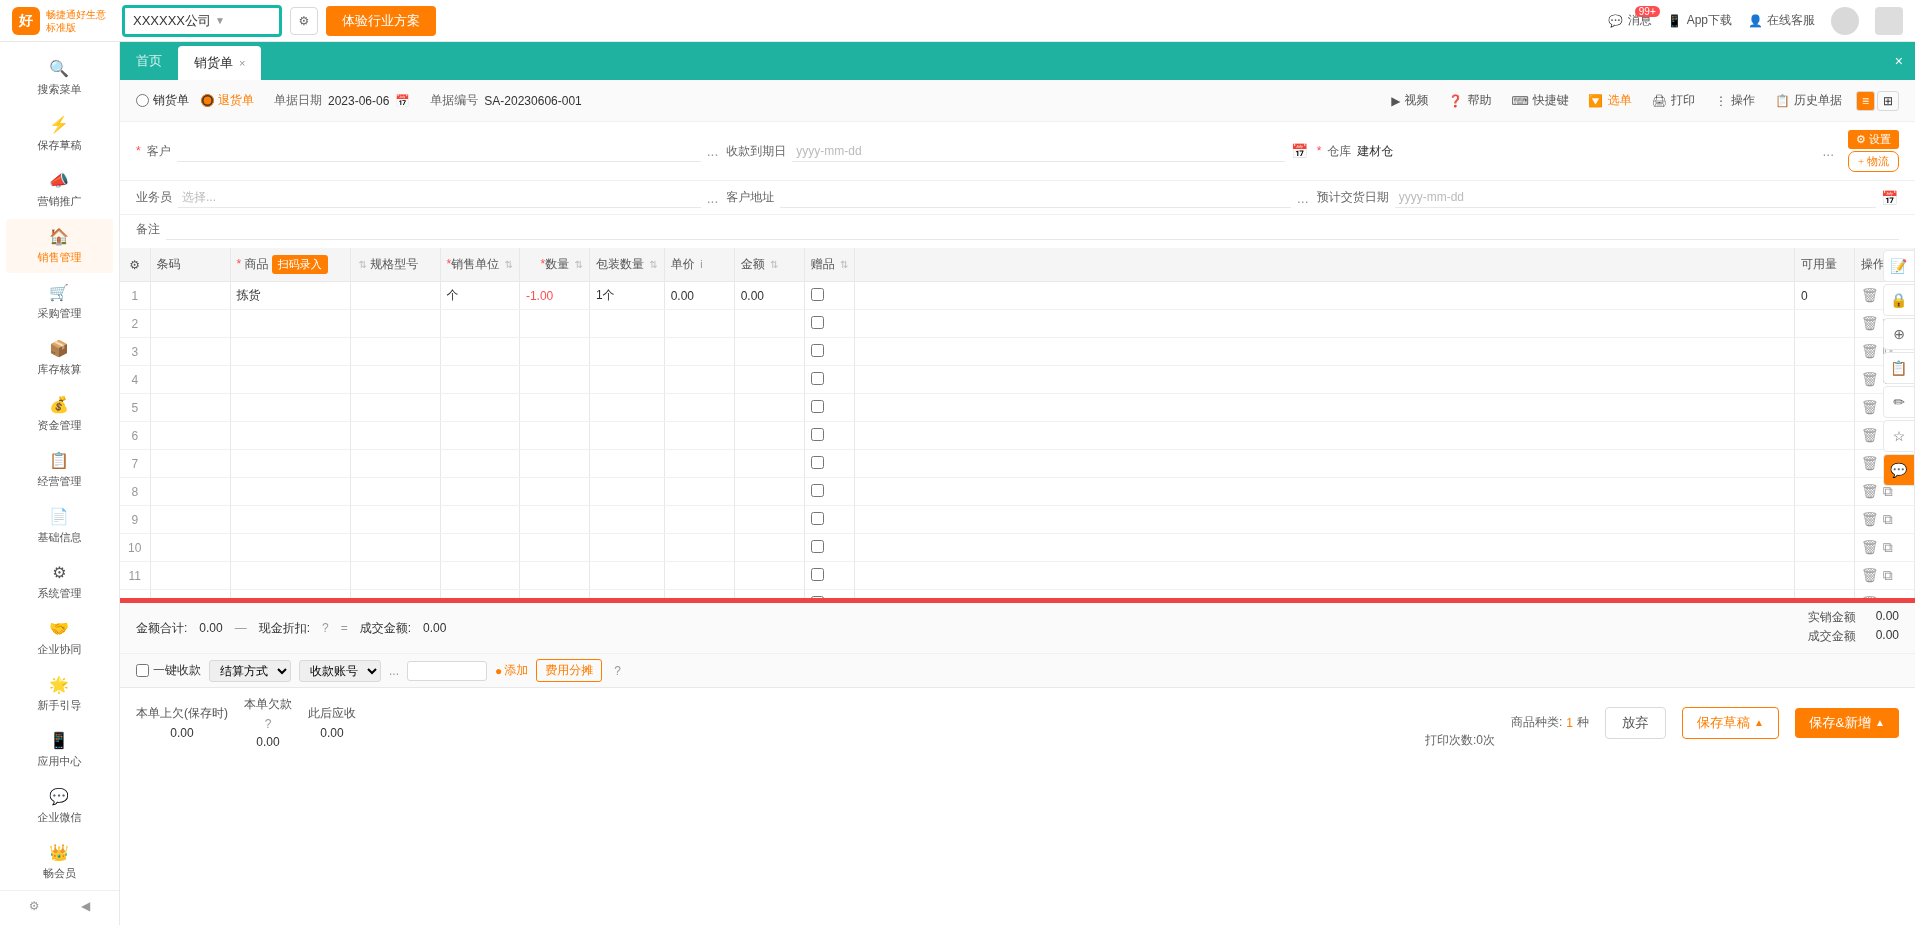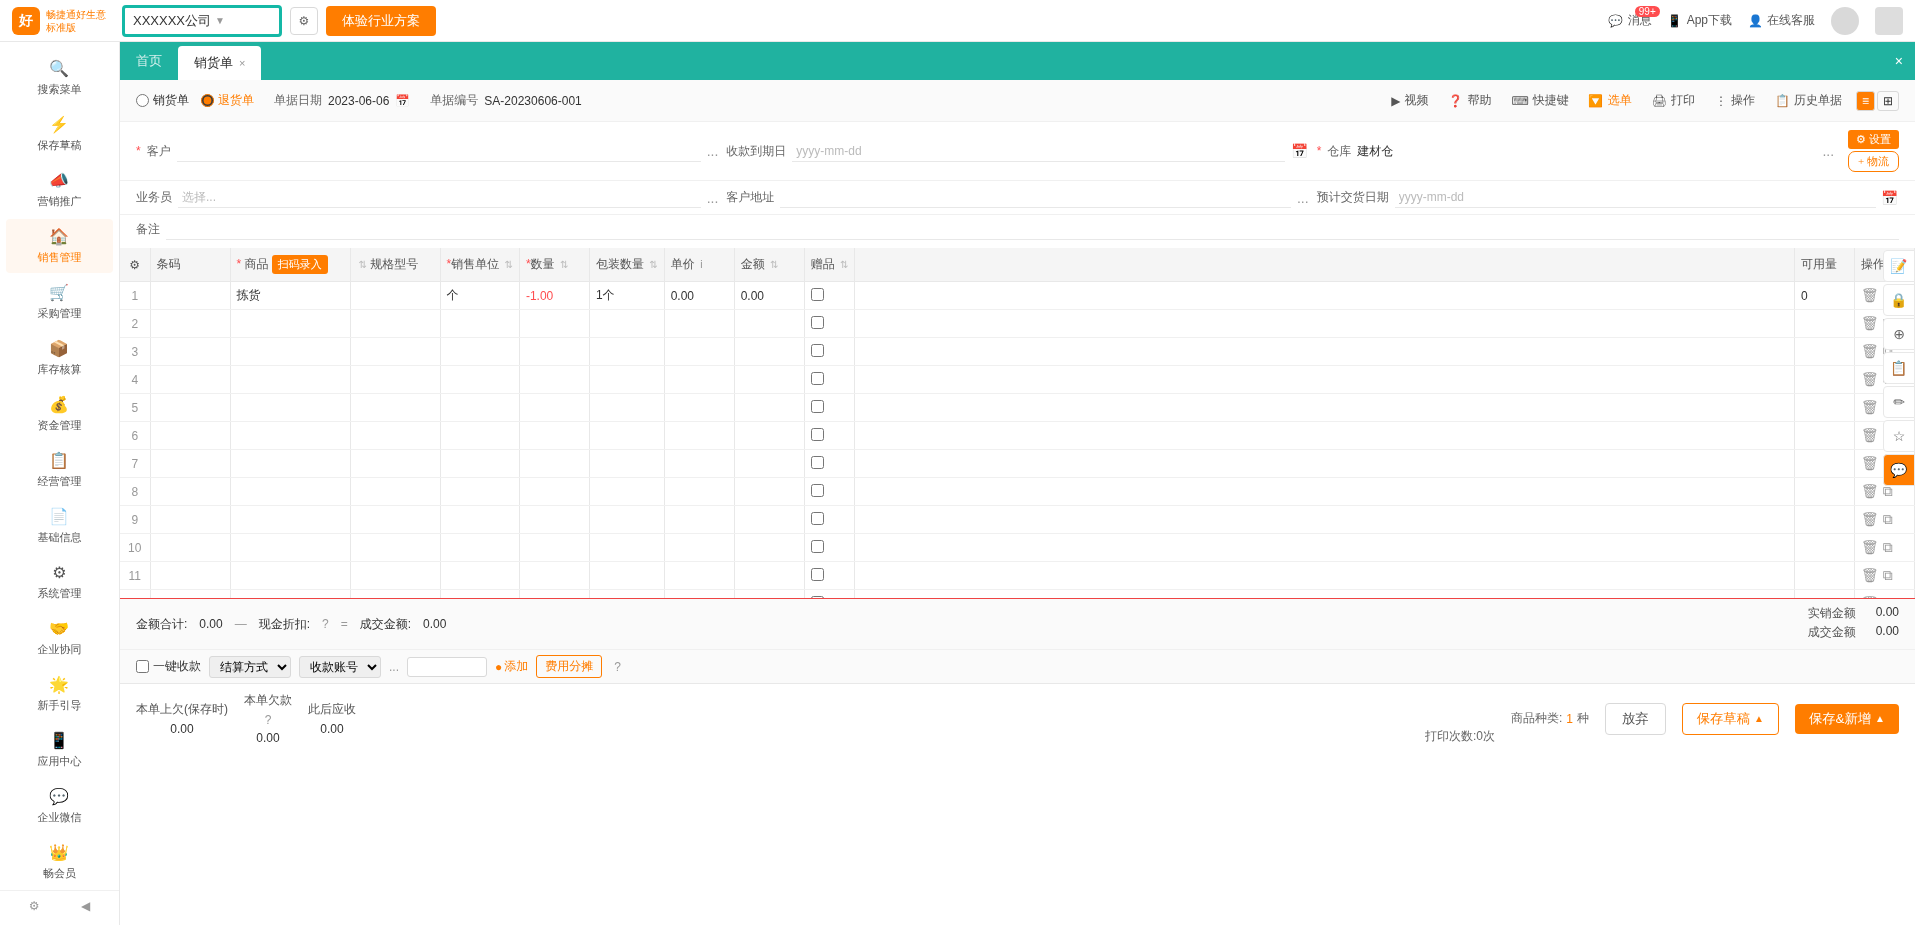--- a/index.html
+++ b/index.html
@@ -66,21 +66,21 @@
     td { padding: 5px 6px; border-right: 1px solid #e8e8e8; border-bottom: 1px solid #f0f0f0; color: #333; }
     .row-num { color: #999; text-align: center; width: 30px; }
     .scan-btn { background: #ff7d00; color: white; border: none; border-radius: 3px; padding: 2px 6px; font-size: 11px; cursor: pointer; }
     .qty-red { color: #ff4d4f; }
     .action-btns { display: flex; gap: 4px; }
     .action-btn { color: #999; cursor: pointer; font-size: 14px; }
     .sort-icon { color: #bbb; font-size: 10px; margin-left: 2px; }
     .info-icon { color: #999; font-size: 11px; margin-left: 2px; }
 
     
-    .form-footer { border-top: 1px solid #ef4444; padding: 6px 16px; display: flex; align-items: center; gap: 12px; background: #fafafa; }
+    .form-footer { border-top: 5px solid #ef4444; padding: 6px 16px; display: flex; align-items: center; gap: 12px; background: #fafafa; }
     .dash { color: #999; }
     .eq { color: #999; }
 
     .payment-row { border-top: 1px solid #f0f0f0; padding: 5px 16px; display: flex; align-items: center; gap: 8px; background: #fafafa; }
     .checkbox-item { display: flex; align-items: center; gap: 4px; }
     .payment-input { border: 1px solid #d9d9d9; border-radius: 3px; padding: 2px 6px; width: 80px; font-size: 12px; }
     .add-btn { color: #ff7d00; cursor: pointer; display: flex; align-items: center; gap: 2px; }
     .fee-btn { background: transparent; border: 1px solid #ff7d00; color: #ff7d00; border-radius: 3px; padding: 2px 8px; cursor: pointer; font-size: 12px; }
 
     .bottom-bar { border-top: 1px solid #e8e8e8; padding: 8px 16px; display: flex; align-items: center; gap: 16px; background: #fff; }
@@ -100,21 +100,21 @@
     
     .right-float { position: fixed; right: 0; top: 200px; display: flex; flex-direction: column; gap: 2px; z-index: 100; }
     .right-float-btn { width: 32px; height: 32px; background: #fff; border: 1px solid #e8e8e8; display: flex; align-items: center; justify-content: center; cursor: pointer; color: #666; font-size: 14px; border-radius: 4px 0 0 4px; }
     .right-float-btn.orange { background: #ff7d00; color: white; }
 
     .col-setting { width: 30px; text-align: center; }
     .col-barcode { width: 80px; }
     .col-product { width: 120px; }
     .col-spec { width: 90px; }
     .col-unit { width: 70px; }
-    .col-qty { width: 70px; }
+    .col-qty { width: 70px; text-align: right; }
     .col-pkgqty { width: 70px; }
     .col-price { width: 70px; }
     .col-amount { width: 70px; }
     .col-gift { width: 50px; }
     .col-avail { width: 60px; }
     .col-ops { width: 60px; }
 
     .table-wrapper { overflow: auto; max-height: 350px; }
   </style>
 </head>

